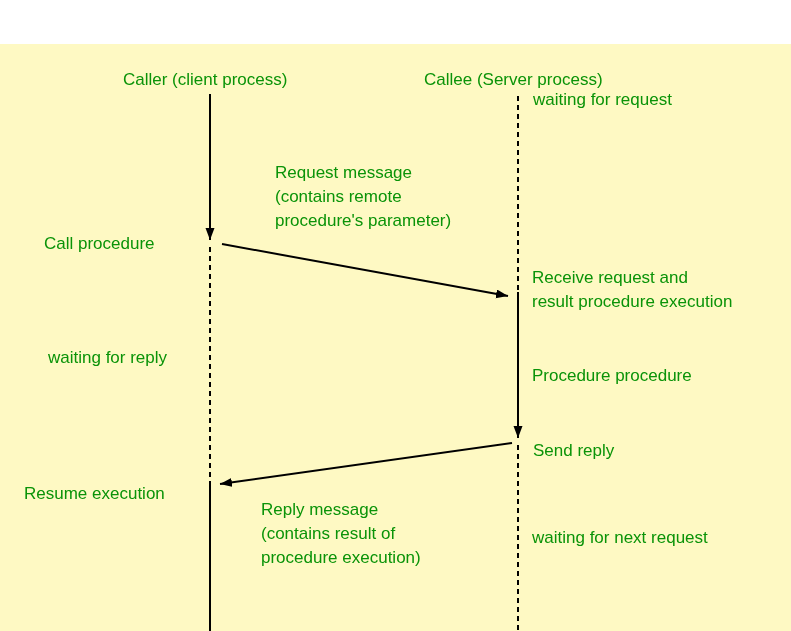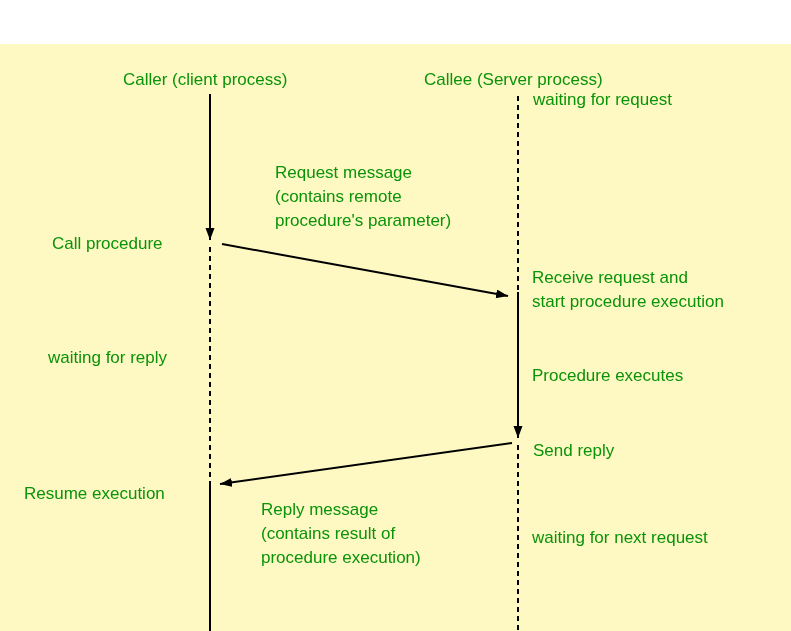--- a/index.html
+++ b/index.html
@@ -57,26 +57,26 @@
 
     <line x1="222" y1="200" x2="508" y2="252" stroke="#000000" stroke-width="2" marker-end="url(#arrowhead)"></line>
     <line x1="512" y1="399" x2="220" y2="440" stroke="#000000" stroke-width="2" marker-end="url(#arrowhead)"></line>
   </svg>
 
   <div class="lbl" style="left:123px; top:24px;">Caller (client process)</div>
   <div class="lbl" style="left:424px; top:24px;">Callee (Server process)</div>
 
   <div class="lbl" style="left:533px; top:44px;">waiting for request</div>
   <div class="lbl" style="left:532px; top:222px;">Receive request and
-start procedure execution</div>
-  <div class="lbl" style="left:532px; top:320px;">Procedure executes</div>
+result procedure execution</div>
+  <div class="lbl" style="left:532px; top:320px;">Procedure procedure</div>
   <div class="lbl" style="left:533px; top:395px;">Send reply</div>
   <div class="lbl" style="left:532px; top:482px;">waiting for next request</div>
 
-  <div class="lbl" style="left:52px; top:188px;">Call procedure</div>
+  <div class="lbl" style="left:44px; top:188px;">Call procedure</div>
   <div class="lbl" style="left:48px; top:302px;">waiting for reply</div>
   <div class="lbl" style="left:24px; top:438px;">Resume execution</div>
 
   <div class="lbl" style="left:275px; top:117px;">Request message
 (contains remote
 procedure's parameter)</div>
   <div class="lbl" style="left:261px; top:454px;">Reply message
 (contains result of
 procedure execution)</div>
 

